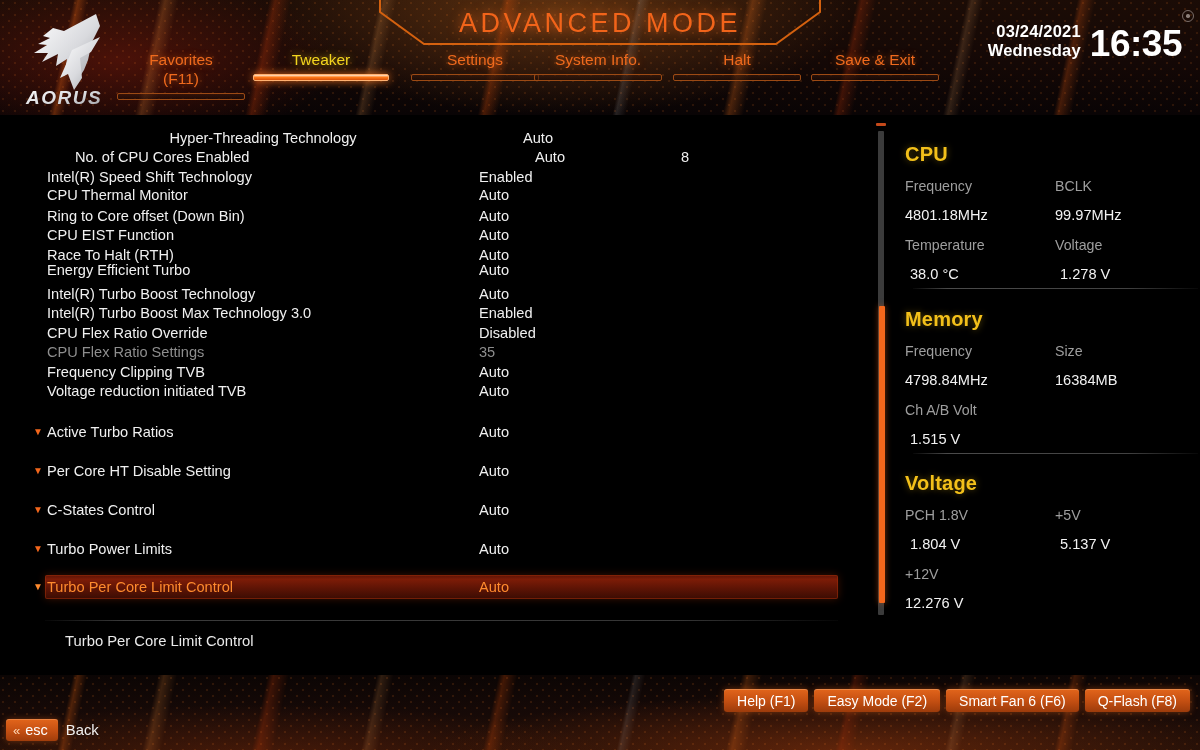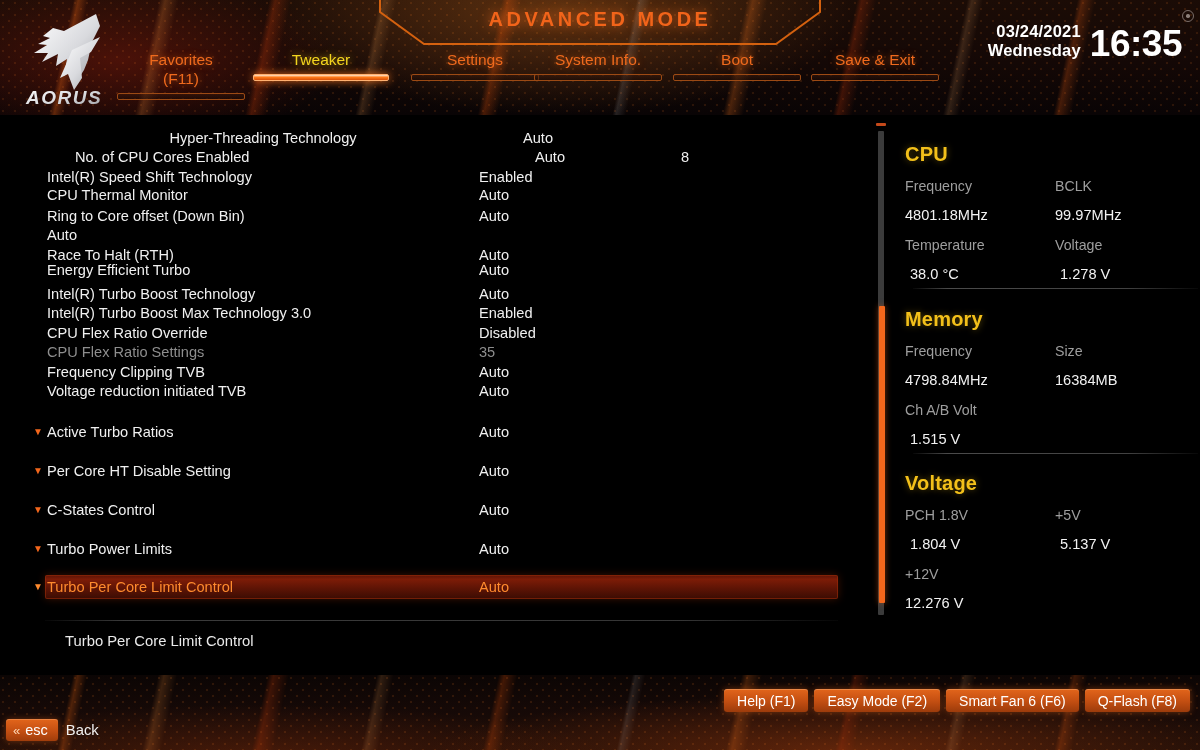--- a/index.html
+++ b/index.html
@@ -51,21 +51,21 @@
 
   #logo {
     position: absolute; left: 12px; top: 4px; width: 104px; height: 106px;
     z-index: 4;
   }
   #logo svg { display: block; }
 
   #mode-title {
     position: absolute; left: 430px; top: 8px; width: 340px;
     text-align: center; z-index: 5;
-    font-size: 20px; font-weight: bold; letter-spacing: 3.5px;
+    font-size: 27px; font-weight: normal; letter-spacing: 3.5px;
     color: #f2641a;
     text-shadow: 0 0 12px rgba(255,110,30,.75);
   }
   #title-frame {
     position: absolute; left: 378px; top: 0; width: 444px; height: 46px;
     z-index: 3; pointer-events: none;
   }
 
   #datetime {
     position: absolute; right: 18px; top: 22px; z-index: 5;
@@ -281,21 +281,21 @@
     </div>
     <div class="tab" style="left: 411px; width: 128px;">
       <div class="tab-label">Settings</div>
       <div class="tab-underline"></div>
     </div>
     <div class="tab" style="left: 534px; width: 128px;">
       <div class="tab-label">System Info.</div>
       <div class="tab-underline"></div>
     </div>
     <div class="tab" style="left: 673px; width: 128px;">
-      <div class="tab-label">Boot</div>
+      <div class="tab-label">Halt</div>
       <div class="tab-underline"></div>
     </div>
     <div class="tab" style="left: 811px; width: 128px;">
       <div class="tab-label">Save &amp; Exit</div>
       <div class="tab-underline"></div>
     </div>
   </div>
 
 <div id="content">
 
@@ -321,20 +321,21 @@
         <span class="sname">CPU Thermal Monitor</span>
         <span class="sval">Auto</span>
       </div>
       <div class="srow" style="top: 91px;">
         <span class="arrow"></span>
         <span class="sname">Ring to Core offset (Down Bin)</span>
         <span class="sval">Auto</span>
       </div>
       <div class="srow" style="top: 110.5px;">
         <span class="arrow"></span>
+        <span class="sname">CPU EIST Function</span>
         <span class="sval">Auto</span>
       </div>
       <div class="srow" style="top: 130px;">
         <span class="arrow"></span>
         <span class="sname">Race To Halt (RTH)</span>
         <span class="sval">Auto</span>
       </div>
       <div class="srow" style="top: 145px;">
         <span class="arrow"></span>
         <span class="sname">Energy Efficient Turbo</span>

